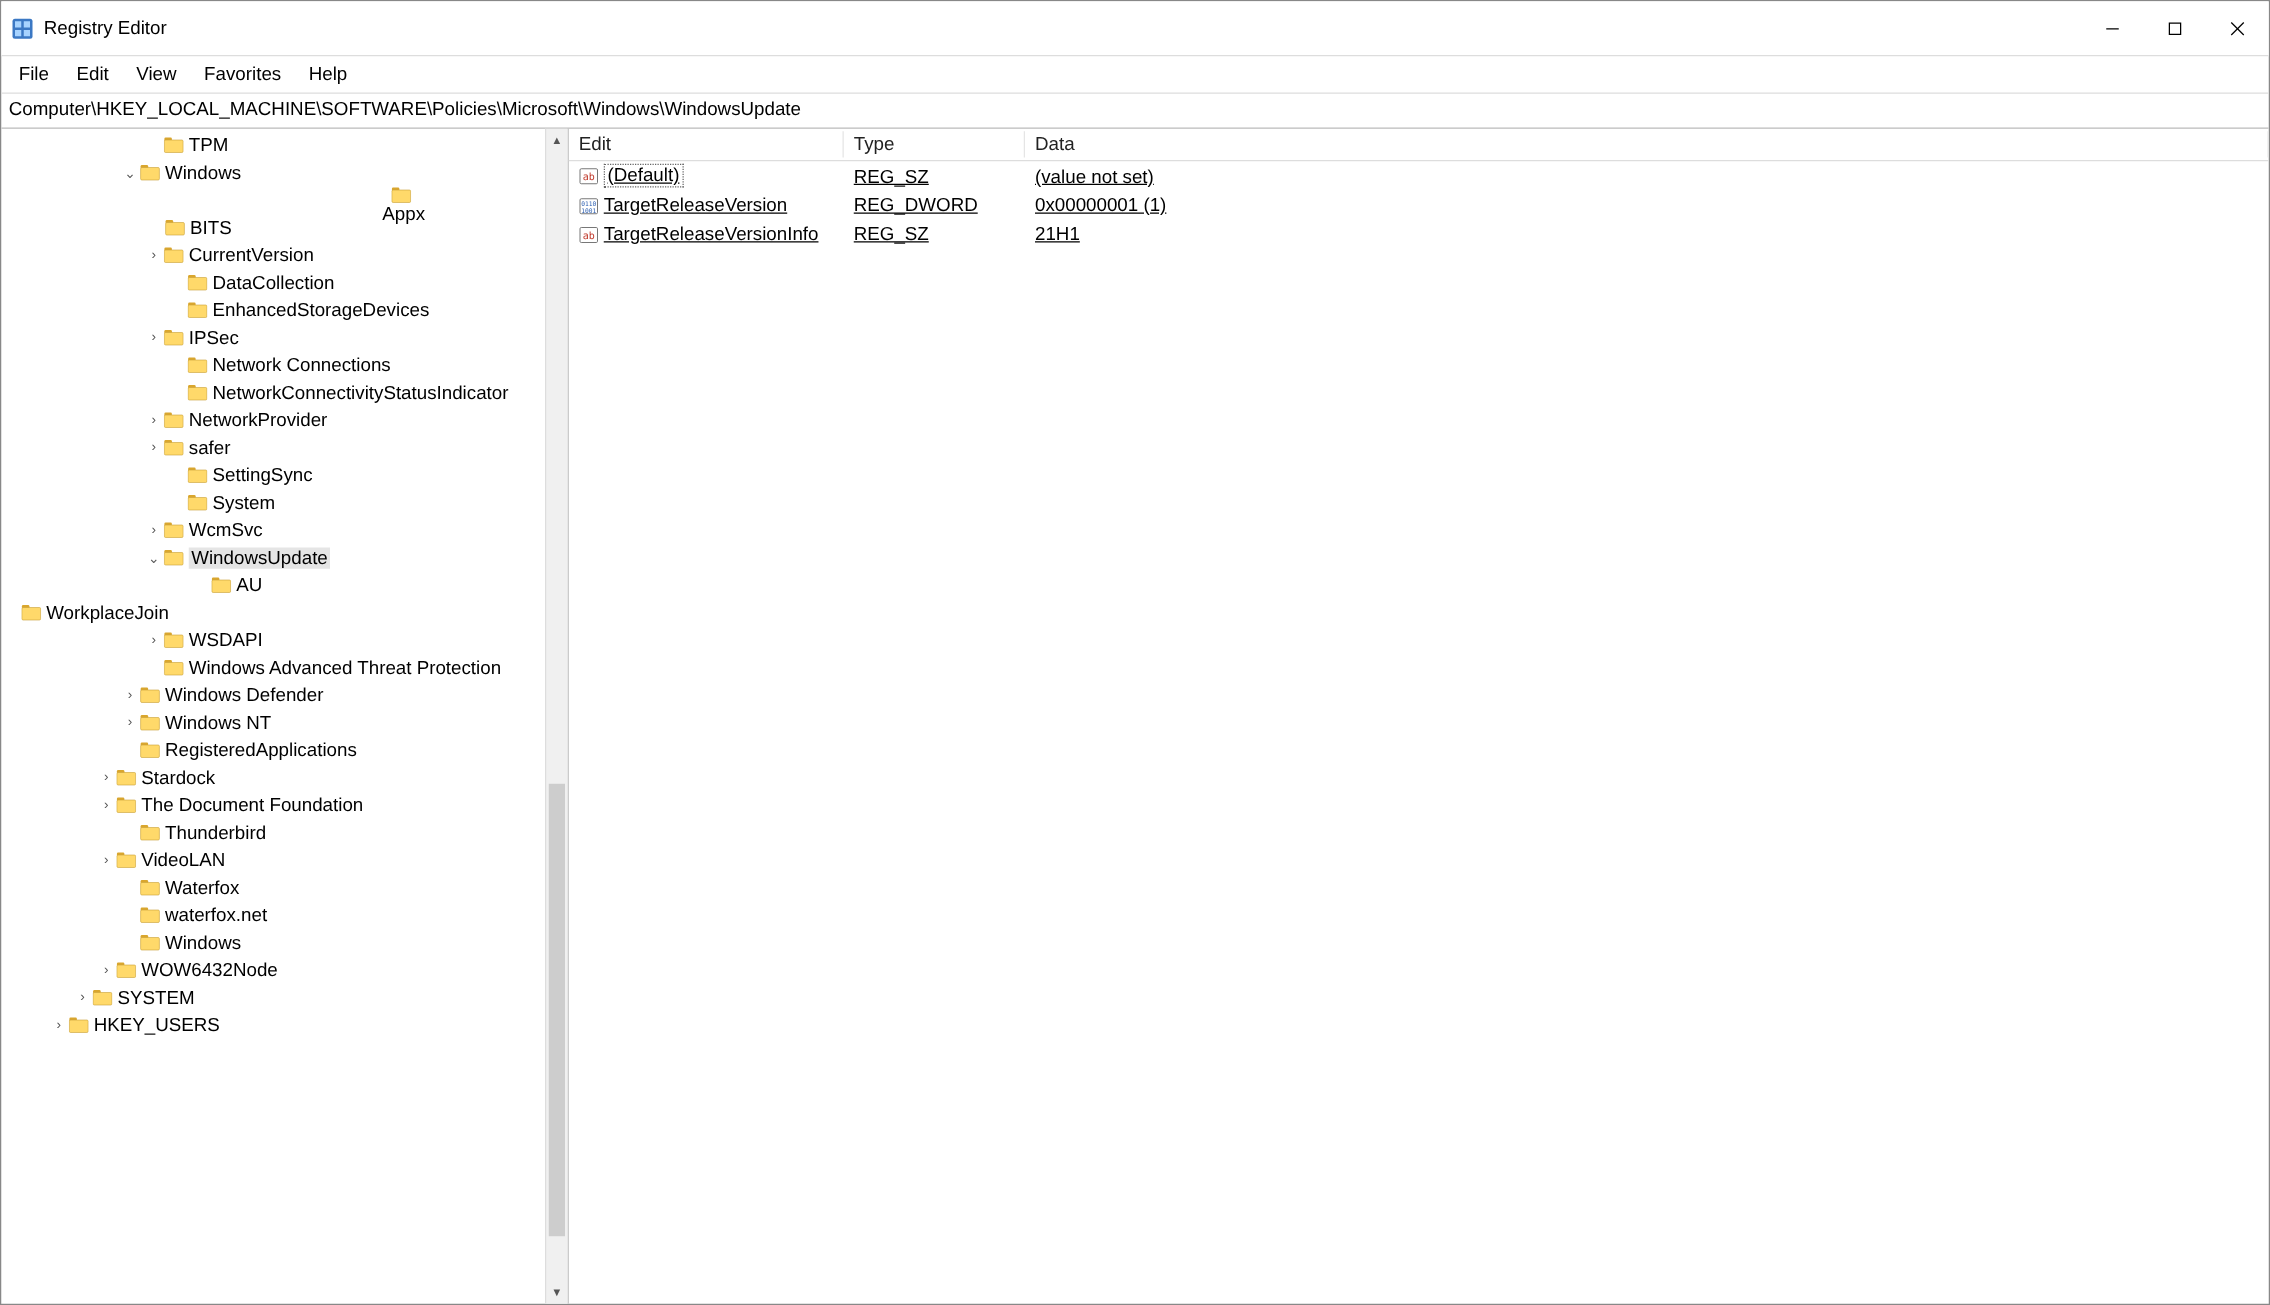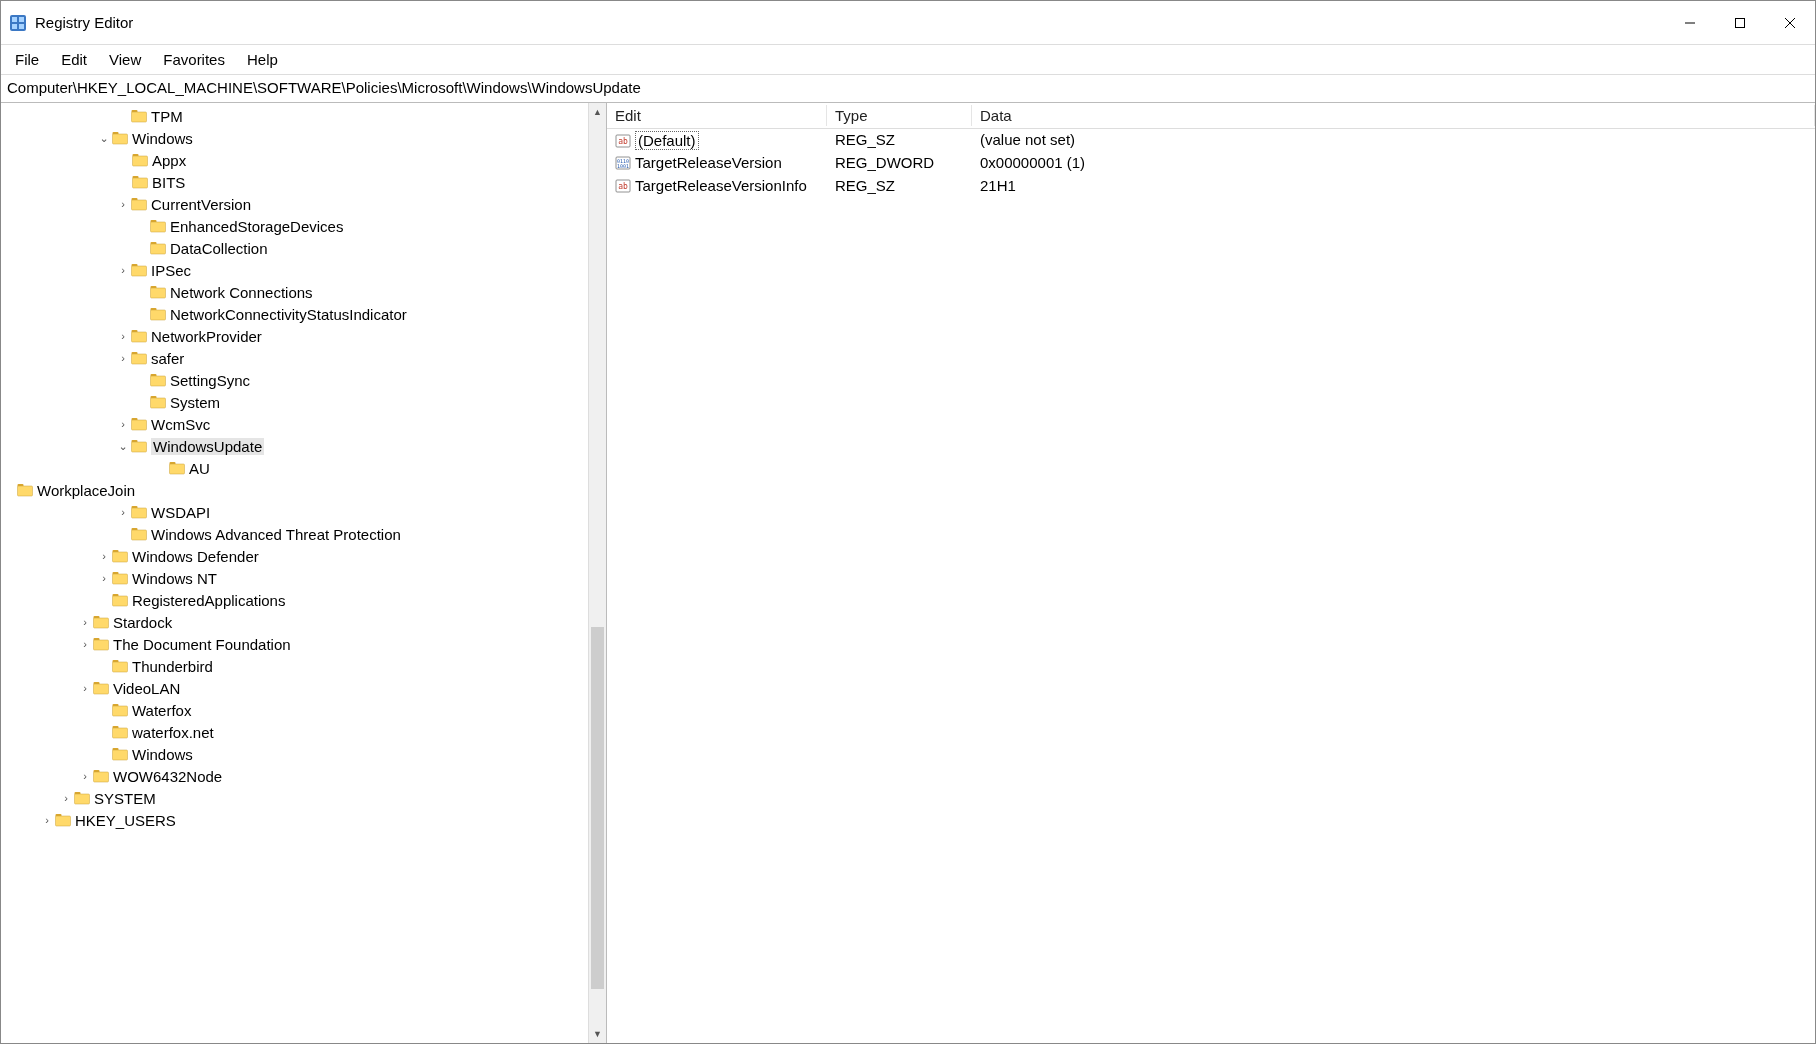--- a/index.html
+++ b/index.html
@@ -56,21 +56,21 @@
     border-bottom: 1px solid #bbb;
   }
 
   
   .main {
     flex: 1;
     display: flex;
     min-height: 0;
   }
   .pane-left {
-    width: 606px;
+    width: 454px;
     border-right: 1px solid #bbb;
     display: flex;
     min-height: 0;
   }
   .tree-scroll {
     flex: 1;
     overflow: hidden;
     position: relative;
   }
   .tree {
@@ -116,23 +116,24 @@
   .list-header .col, .list-row .col {
     padding: 2px 8px;
   }
   .col-name { width: 220px; display: flex; align-items: center; gap: 4px; }
   .col-type { width: 145px; }
   .col-data { flex: 1; }
   .list-header .col { border-right: 1px solid #e5e5e5; }
   .list-body { flex: 1; overflow: auto; }
   .list-row {
     display: flex;
-    align-items: flex-start;
+    align-items: flex-end;
     height: 23px;
     font-size: 15px;
+    text-decoration: underline;
   }
   .val-icon {
     width: 16px; height: 16px;
     flex-shrink: 0;
   }
   .val-name { white-space: nowrap; }
   .val-name.focused { border: 1px dotted #666; padding: 0 2px; }
 
   
   .tree-row {
@@ -221,59 +222,59 @@
             <span class="tree-label">TPM</span>
           </div>
           <div class="tree-row" style="padding-left: 95px;">
             <span class="expander">⌄</span>
             <span class="folder-icon"><svg class="folder-svg" width="16" height="14" viewBox="0 0 16 14">
                 <rect class="tab" x="0.5" y="1" width="6" height="3" rx="1"></rect>
                 <rect class="body" x="0.5" y="3" width="15" height="10" rx="1"></rect>
               </svg></span>
             <span class="tree-label">Windows</span>
           </div>
+          <div class="tree-row" style="padding-left: 92px; flex-direction: column;">
+            <span class="expander"></span>
+            <span class="folder-icon"><svg class="folder-svg" width="16" height="14" viewBox="0 0 16 14">
+                <rect class="tab" x="0.5" y="1" width="6" height="3" rx="1"></rect>
+                <rect class="body" x="0.5" y="3" width="15" height="10" rx="1"></rect>
+              </svg></span>
+            <span class="tree-label">Appx</span>
+          </div>
           <div class="tree-row" style="padding-left: 115px;">
             <span class="expander"></span>
             <span class="folder-icon"><svg class="folder-svg" width="16" height="14" viewBox="0 0 16 14">
                 <rect class="tab" x="0.5" y="1" width="6" height="3" rx="1"></rect>
                 <rect class="body" x="0.5" y="3" width="15" height="10" rx="1"></rect>
               </svg></span>
-            <span class="tree-label">Appx</span>
-          </div>
-          <div class="tree-row" style="padding-left: 115px;">
-            <span class="expander"></span>
-            <span class="folder-icon"><svg class="folder-svg" width="16" height="14" viewBox="0 0 16 14">
-                <rect class="tab" x="0.5" y="1" width="6" height="3" rx="1"></rect>
-                <rect class="body" x="0.5" y="3" width="15" height="10" rx="1"></rect>
-              </svg></span>
             <span class="tree-label">BITS</span>
           </div>
           <div class="tree-row" style="padding-left: 114px;">
             <span class="expander">›</span>
             <span class="folder-icon"><svg class="folder-svg" width="16" height="14" viewBox="0 0 16 14">
                 <rect class="tab" x="0.5" y="1" width="6" height="3" rx="1"></rect>
                 <rect class="body" x="0.5" y="3" width="15" height="10" rx="1"></rect>
               </svg></span>
             <span class="tree-label">CurrentVersion</span>
           </div>
           <div class="tree-row" style="padding-left: 133px;">
             <span class="expander"></span>
             <span class="folder-icon"><svg class="folder-svg" width="16" height="14" viewBox="0 0 16 14">
                 <rect class="tab" x="0.5" y="1" width="6" height="3" rx="1"></rect>
                 <rect class="body" x="0.5" y="3" width="15" height="10" rx="1"></rect>
               </svg></span>
+            <span class="tree-label">DataCollection</span>
+          </div>
+          <div class="tree-row" style="padding-left: 133px;">
+            <span class="expander"></span>
+            <span class="folder-icon"><svg class="folder-svg" width="16" height="14" viewBox="0 0 16 14">
+                <rect class="tab" x="0.5" y="1" width="6" height="3" rx="1"></rect>
+                <rect class="body" x="0.5" y="3" width="15" height="10" rx="1"></rect>
+              </svg></span>
             <span class="tree-label">EnhancedStorageDevices</span>
-          </div>
-          <div class="tree-row" style="padding-left: 133px;">
-            <span class="expander"></span>
-            <span class="folder-icon"><svg class="folder-svg" width="16" height="14" viewBox="0 0 16 14">
-                <rect class="tab" x="0.5" y="1" width="6" height="3" rx="1"></rect>
-                <rect class="body" x="0.5" y="3" width="15" height="10" rx="1"></rect>
-              </svg></span>
-            <span class="tree-label">DataCollection</span>
           </div>
           <div class="tree-row" style="padding-left: 114px;">
             <span class="expander">›</span>
             <span class="folder-icon"><svg class="folder-svg" width="16" height="14" viewBox="0 0 16 14">
                 <rect class="tab" x="0.5" y="1" width="6" height="3" rx="1"></rect>
                 <rect class="body" x="0.5" y="3" width="15" height="10" rx="1"></rect>
               </svg></span>
             <span class="tree-label">IPSec</span>
           </div>
           <div class="tree-row" style="padding-left: 133px;">

